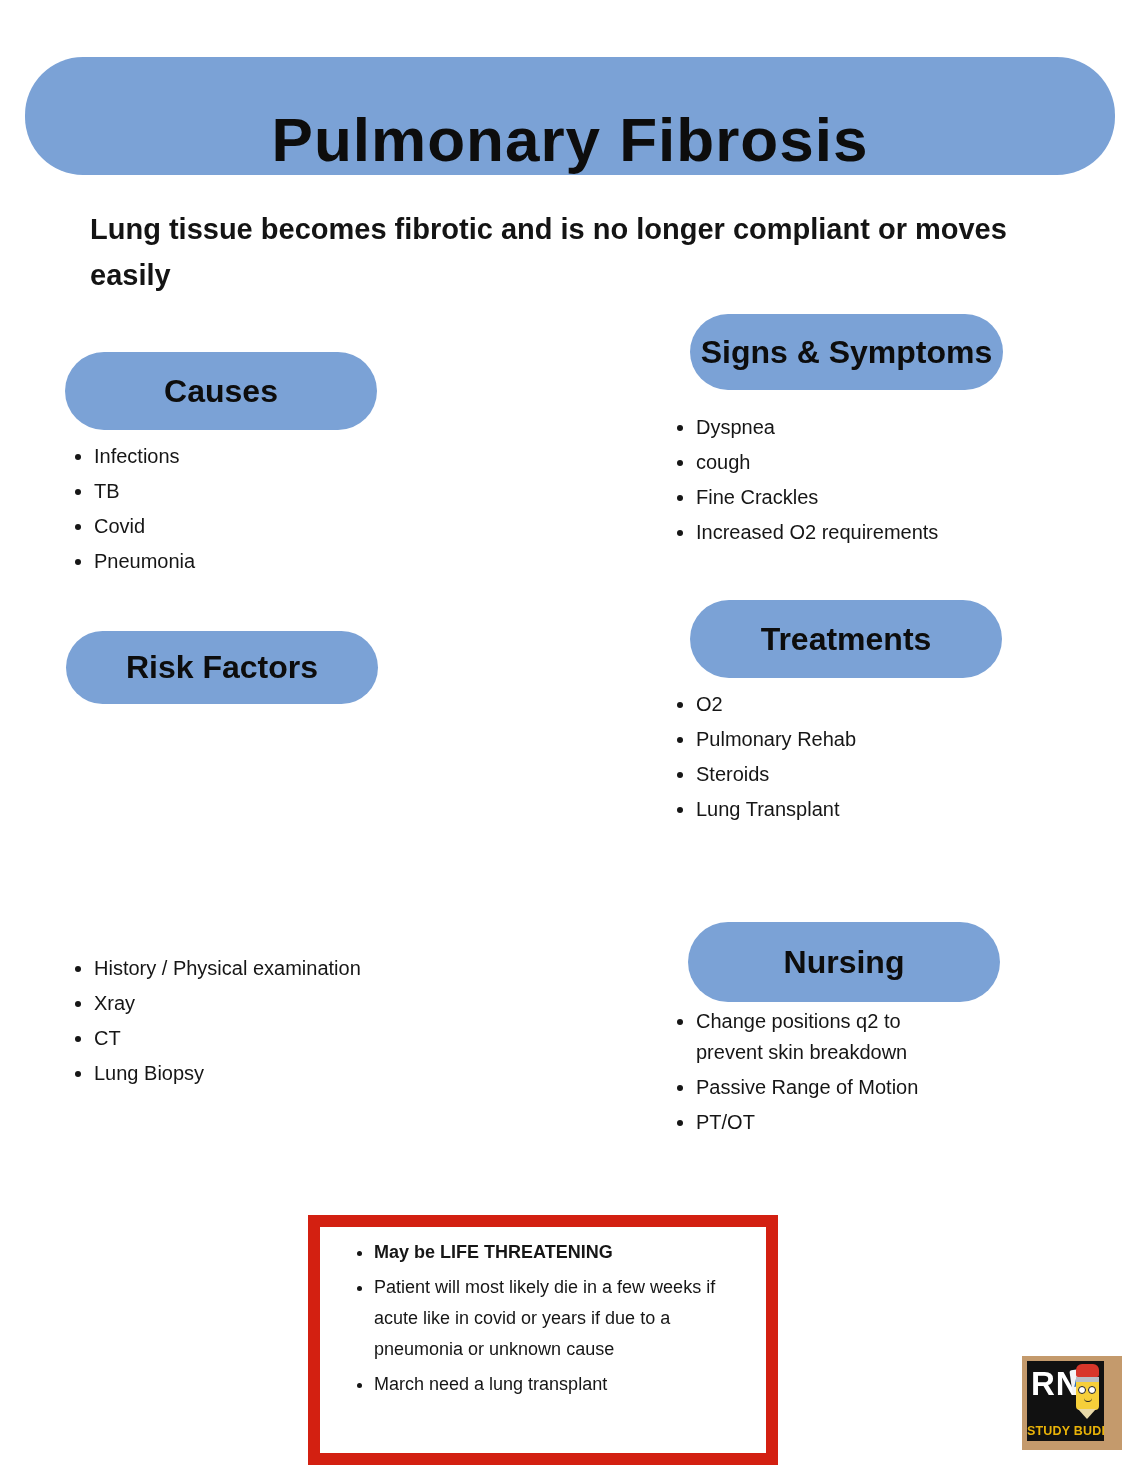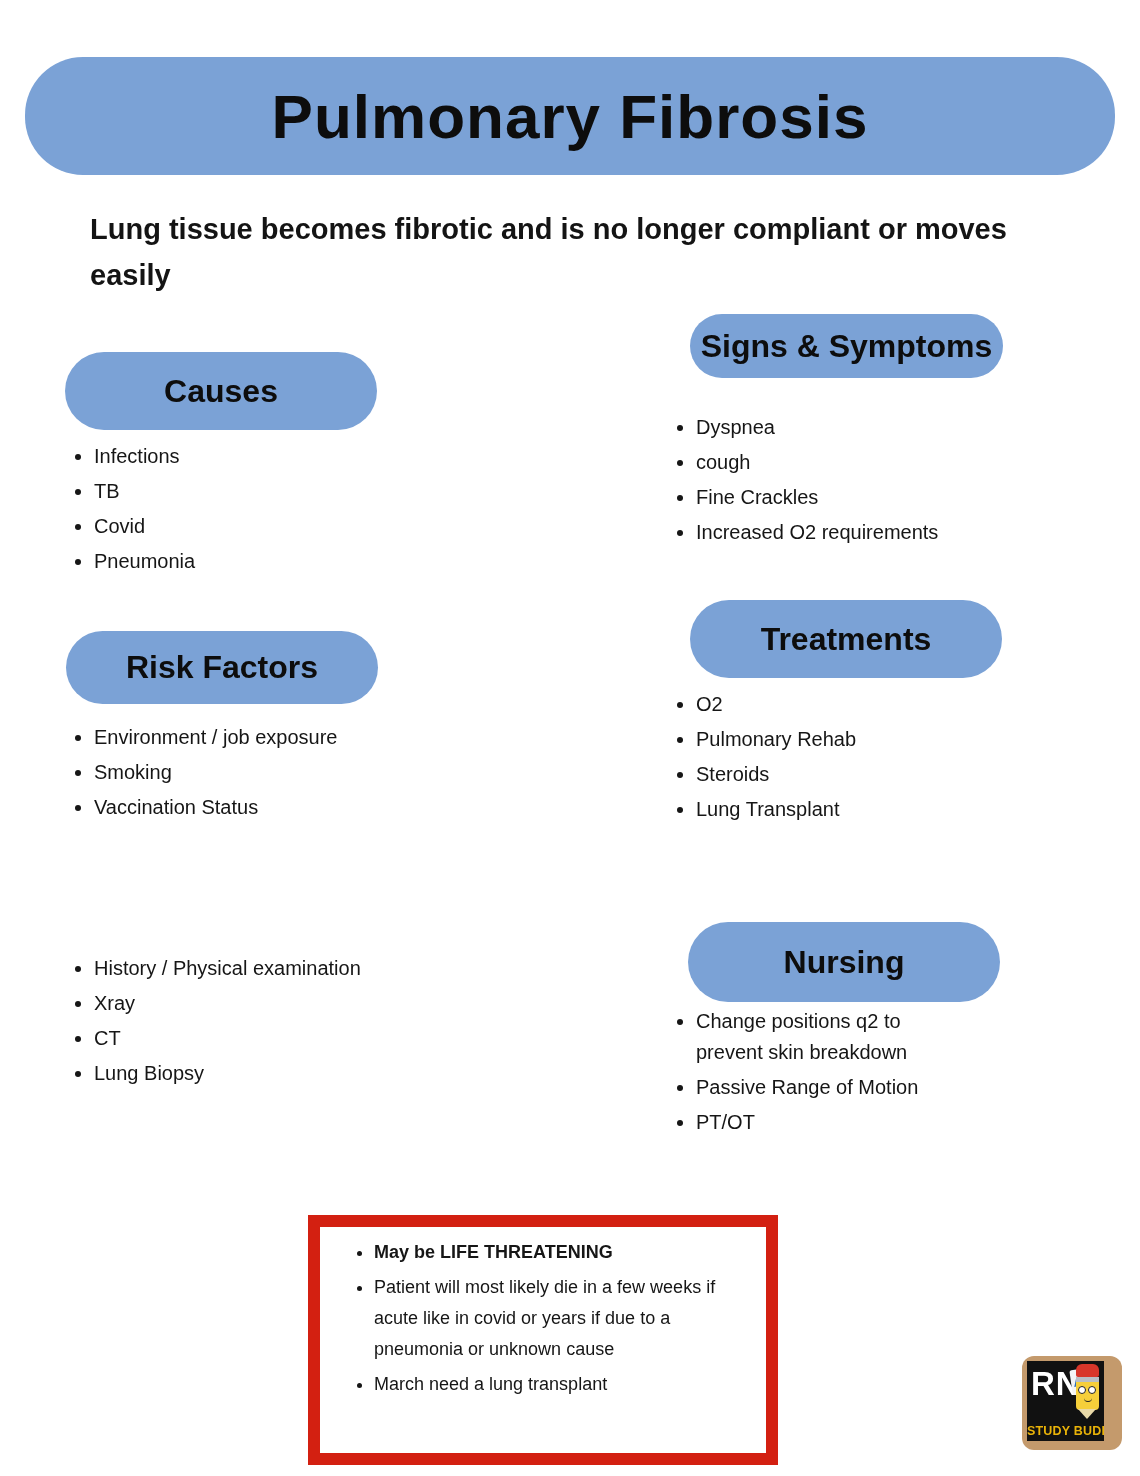--- a/index.html
+++ b/index.html
@@ -24,21 +24,21 @@
     overflow: hidden;
     font-family: "Liberation Sans", sans-serif;
     color: var(--text-dark);
   }
   .title-pill {
     position: absolute;
     left: 25px; top: 57px;
     width: 1090px; height: 118px;
     background: var(--pill-blue);
     border-radius: 58px;
-    display: flex; align-items: center; justify-content: center;
+    display: flex; align-items: flex-end; justify-content: center;
   }
   .title-pill .title-text {
     font-size: 62px;
     font-weight: 700;
     letter-spacing: 1px;
     color: #0d0d0d;
   }
   .subtitle {
     position: absolute;
     left: 50%; top: 206px;
@@ -69,21 +69,21 @@
     list-style: disc outside;
     font-size: 20px;
     line-height: 31px;
     color: #161616;
   }
   ul.bullets li { margin: 4px; padding: 0; }
 
   
   .pill-causes      { left: 65px;  top: 352px; width: 312px; height: 78px; }
   .list-causes      { left: 52px;  top: 437px; width: 360px; }
-  .pill-signs       { left: 690px; top: 314px; width: 313px; height: 64px; }
+  .pill-signs       { left: 690px; top: 314px; width: 313px; height: 76px; }
   .list-signs       { left: 654px; top: 408px; width: 360px; }
   .pill-risk        { left: 66px;  top: 631px; width: 312px; height: 73px; }
   .list-risk        { left: 52px;  top: 718px; width: 370px; }
   .pill-treatments  { left: 690px; top: 600px; width: 312px; height: 78px; }
   .list-treatments  { left: 654px; top: 685px; width: 360px; }
   .pill-diagnosing  { left: 65px;  top: 910px; width: 315px; height: 78px; }
   .list-diagnosing  { left: 52px;  top: 949px; width: 380px; }
   .pill-nursing     { left: 688px; top: 922px; width: 312px; height: 80px; }
   .list-nursing     { left: 654px; top: 1002px; width: 288px; }
 
@@ -103,21 +103,21 @@
     line-height: 31px;
   }
   .alert-box li.bold { font-weight: 700; }
 
   
   .logo {
     position: absolute;
     left: 1022px; top: 1356px;
     width: 100px; height: 94px;
     background: var(--logo-frame);
-    border-radius: 12px;
+    border-radius: 0;
     padding: 5px 18px 9px 5px;
   }
   .logo-board {
     position: relative;
     width: 100%; height: 100%;
     background: var(--logo-board);
     overflow: hidden;
   }
   .logo-rn {
     position: absolute;
@@ -223,25 +223,20 @@
   <ul class="bullets list-signs">
     <li>Dyspnea</li>
     <li>cough</li>
     <li>Fine Crackles</li>
     <li>Increased O2 requirements</li>
   </ul>
 
   <div class="pill pill-risk">
     <span class="pill-text">Risk Factors</span>
   </div>
-  <ul class="bullets list-risk">
-    <li>Environment / job exposure</li>
-    <li>Smoking</li>
-    <li>Vaccination Status</li>
-  </ul>
 
   <div class="pill pill-treatments">
     <span class="pill-text">Treatments</span>
   </div>
   <ul class="bullets list-treatments">
     <li>O2</li>
     <li>Pulmonary Rehab</li>
     <li>Steroids</li>
     <li>Lung Transplant</li>
   </ul>

